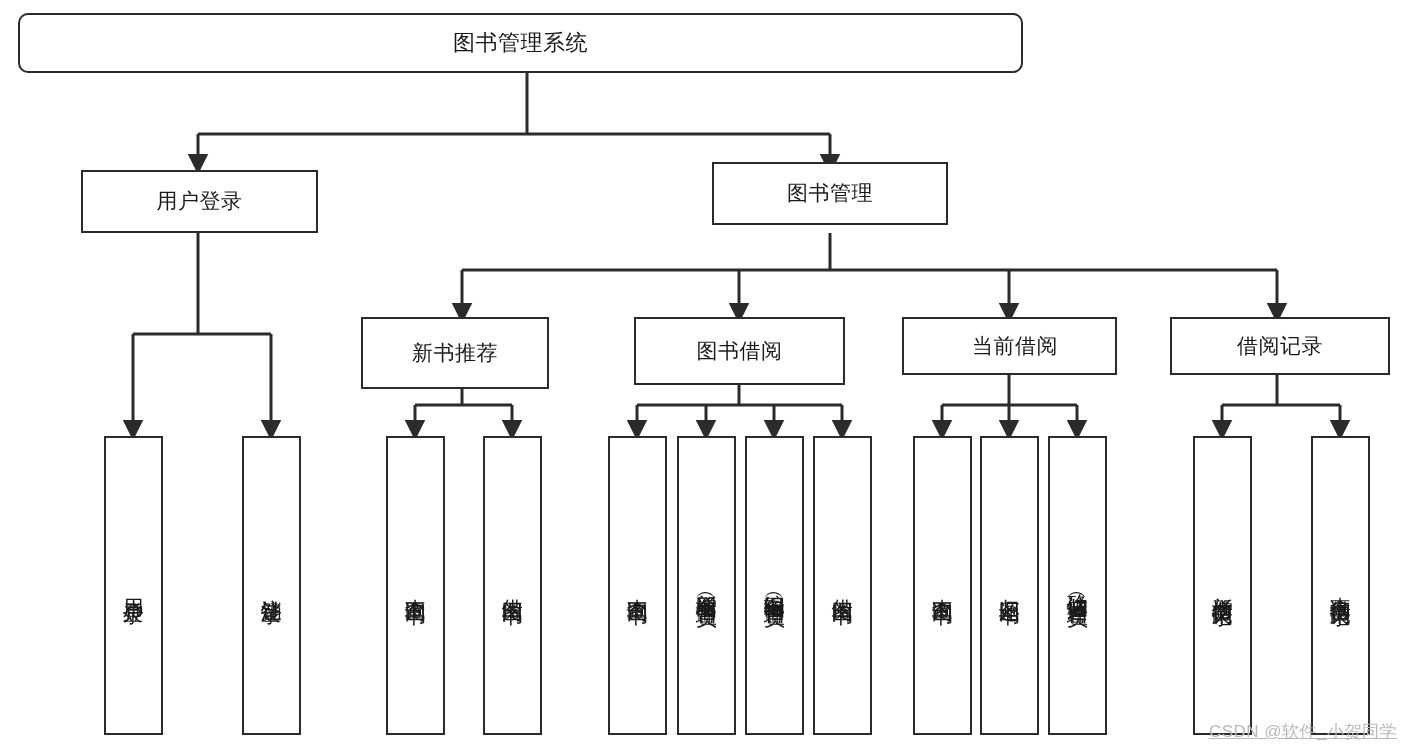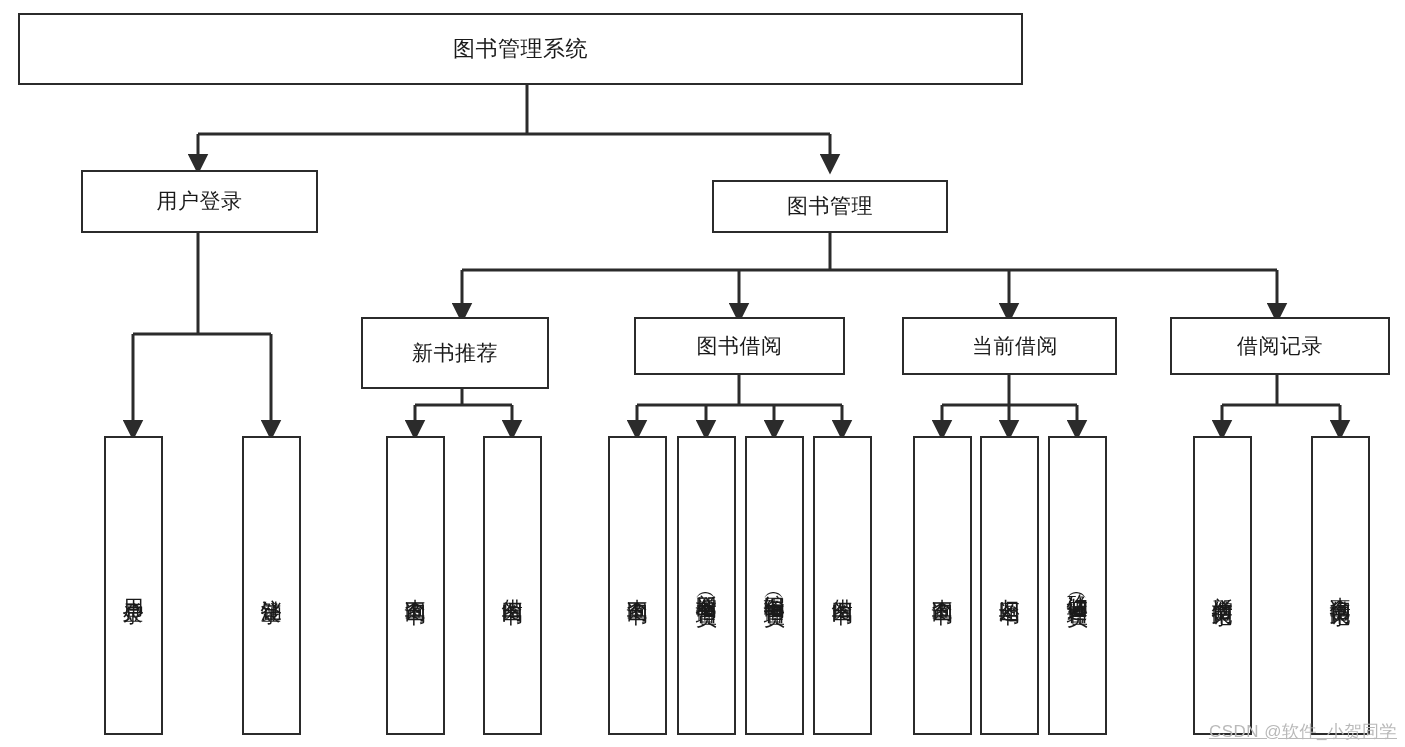--- a/index.html
+++ b/index.html
@@ -121,37 +121,37 @@
       <path d="M 1009 405 L 1009 430" marker-end="url(#arrow)"></path>
       <path d="M 1077 405 L 1077 430" marker-end="url(#arrow)"></path>
 
       <path d="M 1277 375 L 1277 405"></path>
       <path d="M 1222 405 L 1340 405"></path>
       <path d="M 1222 405 L 1222 430" marker-end="url(#arrow)"></path>
       <path d="M 1340 405 L 1340 430" marker-end="url(#arrow)"></path>
     </g>
   </svg>
 
-  <div class="node root horiz" style="left:18px; top:13px; width:1005px; height:72px;">
+  <div class="node root horiz" style="left:18px; top:13px; width:1005px; height:60px;border-radius:10px;">
     <span class="label">图书管理系统</span>
   </div>
 
   <div class="node horiz" style="left:81px; top:170px; width:237px; height:63px;">
     <span class="label">用户登录</span>
   </div>
 
-  <div class="node horiz" style="left:712px; top:180px; width:236px; height:53px;">
+  <div class="node horiz" style="left:712px; top:162px; width:236px; height:63px;">
     <span class="label">图书管理</span>
   </div>
 
   <div class="node horiz" style="left:361px; top:317px; width:188px; height:72px;">
     <span class="label">新书推荐</span>
   </div>
 
-  <div class="node horiz" style="left:634px; top:317px; width:211px; height:58px;">
+  <div class="node horiz" style="left:634px; top:317px; width:211px; height:68px;">
     <span class="label">图书借阅</span>
   </div>
 
   <div class="node horiz" style="left:902px; top:317px; width:215px; height:58px;padding-left:11px;">
     <span class="label">当前借阅</span>
   </div>
 
   <div class="node horiz" style="left:1170px; top:317px; width:220px; height:58px;">
     <span class="label">借阅记录</span>
   </div>

